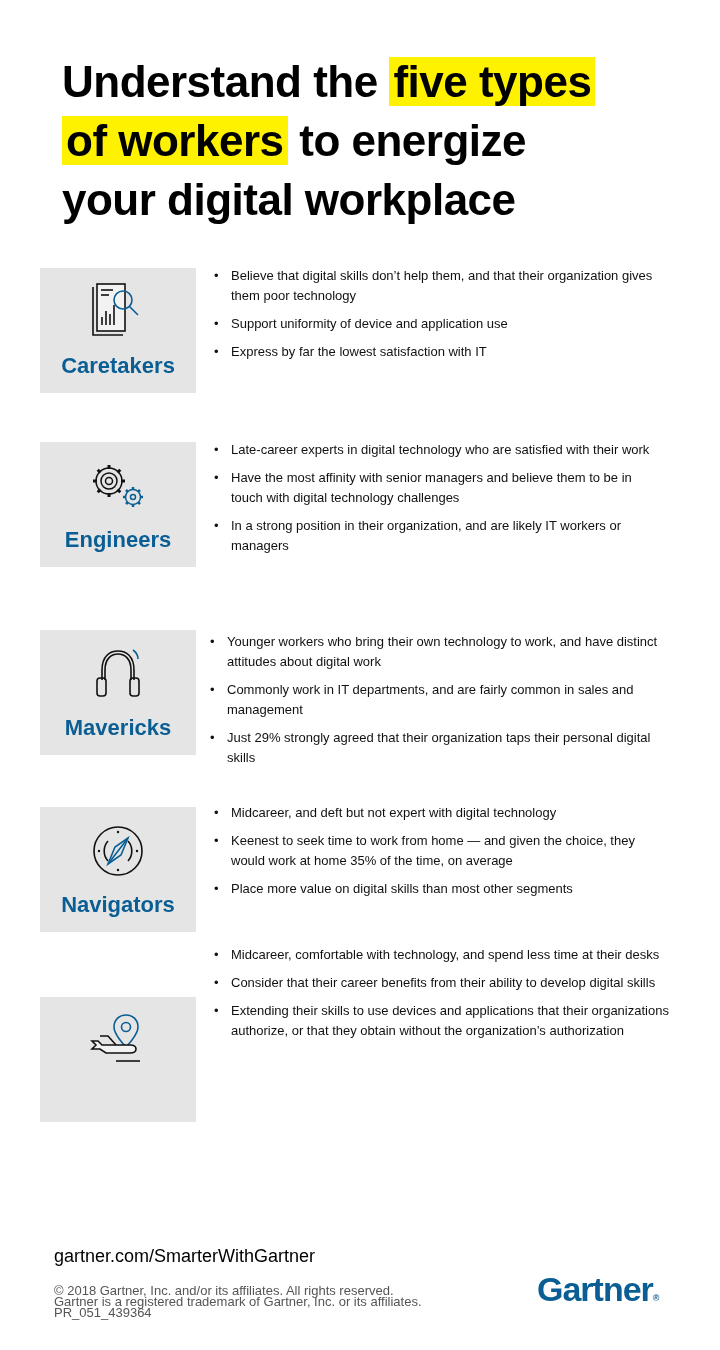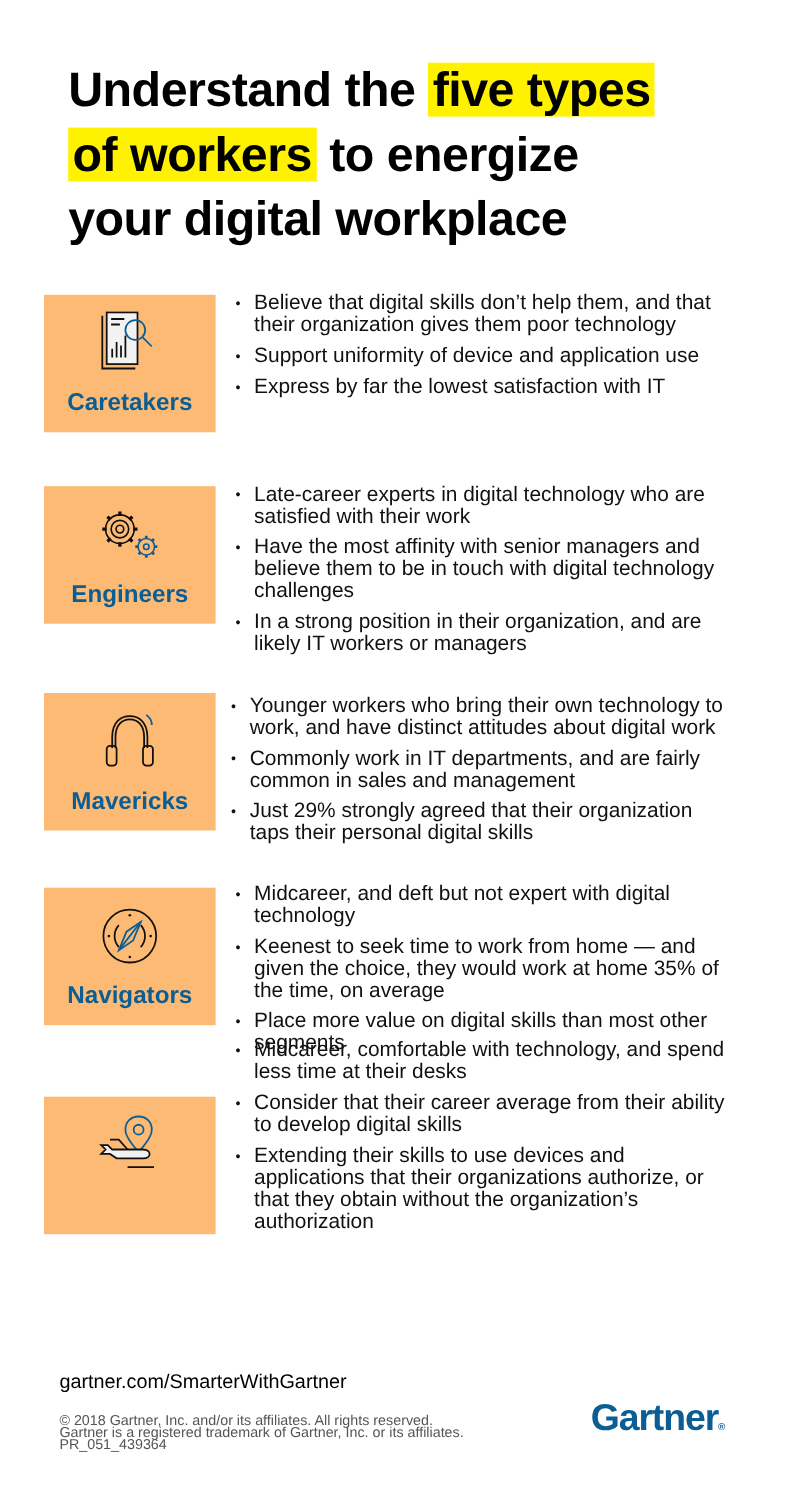--- a/index.html
+++ b/index.html
@@ -1,23 +1,23 @@
 <!DOCTYPE html>
 <html><head>
   <meta charset="utf-8">
   <style>
     html, body { margin:0; padding:0; background:#ffffff; }
     body { width:720px; height:1350px; position:relative; overflow:hidden; font-family:"Liberation Sans", sans-serif; color:#111; }
     .title { position:absolute; left:62px; top:52px; width:620px; font-weight:bold; font-size:44px; line-height:59px; letter-spacing:-0.5px; color:#000; }
     .title .hl { background:#fff200; padding:0 4px; }
     .title .line { display:block; white-space:nowrap; }
-    .card { position:absolute; left:40px; width:156px; height:125px; background:#fdba74; }
+    .card { position:absolute; left:40px; width:156px; height:125px; background:#e5e5e5; }
     .card .icon { position:absolute; left:0; right:0; top:14px; height:60px; display:flex; justify-content:center; align-items:center; }
     .card .label { position:absolute; left:0; right:0; bottom:14px; text-align:center; font-weight:bold; font-size:22px; color:#0b5e94; }
-    ul.bullets { position:absolute; left:212px; width:455px; margin:0; padding:0; list-style:none; font-size:19px; line-height:20px; color:#111; }
+    ul.bullets { position:absolute; left:212px; width:455px; margin:0; padding:0; list-style:none; font-size:13px; line-height:20px; color:#111; }
     ul.bullets li { position:relative; padding-left:19px; margin-bottom:8px; }
     ul.bullets li::before { content:"•"; position:absolute; left:2px; top:0; font-size:13px; }
     .footer-url { position:absolute; left:54px; top:1246px; font-size:18px; color:#000; }
     .footer-legal { position:absolute; left:54px; top:1285px; width:380px; font-size:13px; line-height:11px; color:#555; }
     .logo { position:absolute; left:537px; top:1270px; font-weight:bold; font-size:34px; color:#0b5e94; letter-spacing:-1px; }
     .logo .dot { font-size:9px; vertical-align:baseline; }
   </style>
 </head>
 <body>
 
@@ -138,19 +138,19 @@
       <path d="M40 2 C33 2 28 7 28 14 C28 22 40 34 40 34 C40 34 52 22 52 14 C52 7 47 2 40 2 Z" stroke="#0b5e94"></path>
       <circle cx="40" cy="14" r="4.5" stroke="#0b5e94"></circle>
       <path d="M6 28 L12 28 L16 32 L44 32 C48 32 50 34 50 36 C50 38 48 40 44 40 L20 40 L14 36 L6 36 L10 32 Z" stroke="#111" fill="#f2f2f2"></path>
       <path d="M14 23 L22 23 L30 32" stroke="#111"></path>
       <line x1="30" y1="48" x2="54" y2="48" stroke="#111"></line>
     </svg>
   </div>
 </div>
 <ul class="bullets" style="top:945px; width:460px">
   <li>Midcareer, comfortable with technology, and spend less time at their desks</li>
-  <li>Consider that their career average from their ability to develop digital skills</li>
+  <li>Consider that their career benefits from their ability to develop digital skills</li>
   <li>Extending their skills to use devices and applications that their organizations authorize, or that they obtain without the organization’s authorization</li>
 </ul>
 
 <div class="footer-url">gartner.com/SmarterWithGartner</div>
 <div class="footer-legal">© 2018 Gartner, Inc. and/or its affiliates. All rights reserved. Gartner is a registered trademark of Gartner, Inc. or its affiliates. PR_051_439364</div>
 <div class="logo"><span>Gartner</span><span class="dot">®</span></div>
 
 </body></html>

